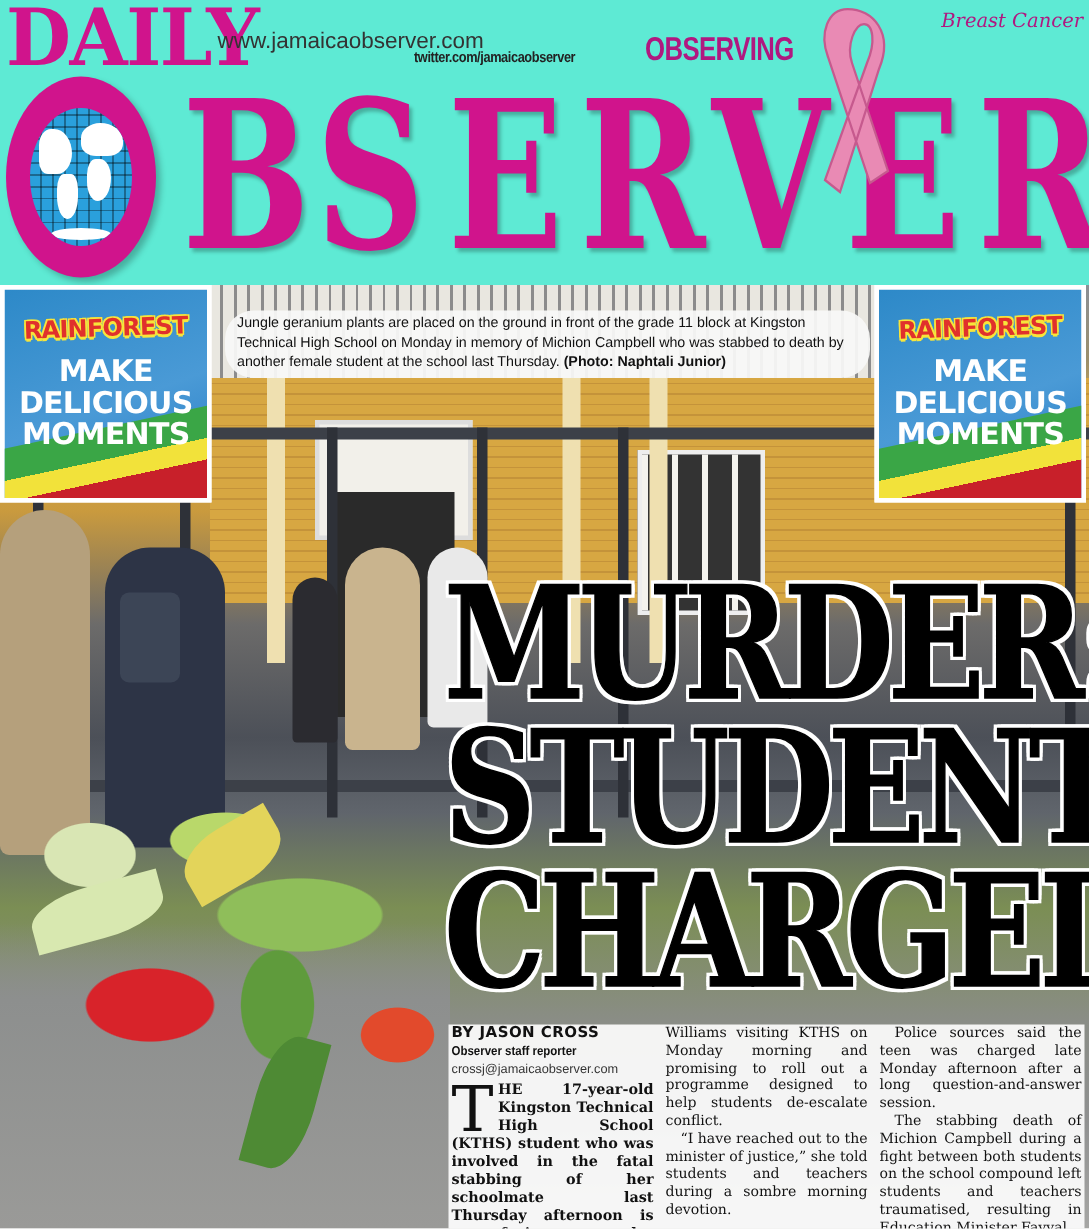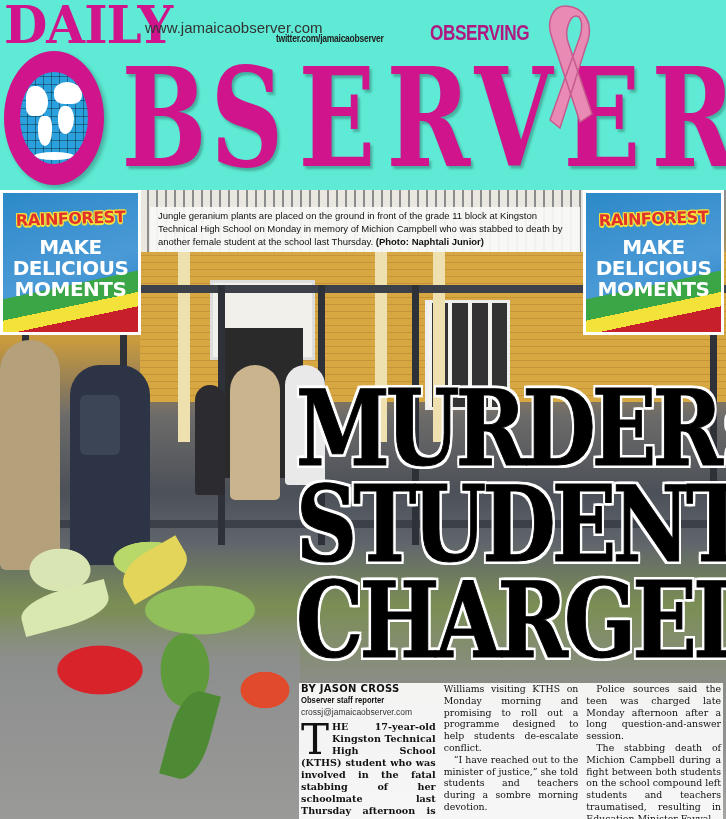--- a/index.html
+++ b/index.html
@@ -131,21 +131,21 @@
     position: absolute; left: 0; right: 0; top: 44px; text-align: center;
     font-family: "DejaVu Sans", sans-serif; font-weight: bold; color: #fff;
     font-size: 20px; line-height: 21px; letter-spacing: -0.5px;
   }
   .ad-slogan span { display: block; }
 
   
   .caption {
     position: absolute; left: 150px; top: 207px; width: 430px;
     font-family: "Liberation Sans", sans-serif; font-size: 9.5px; line-height: 13px; color: #111;
-    background: rgba(248,248,246,0.94); padding: 2px 6px 4px 8px;
+    background: rgba(248,248,246,0.94); padding: 2px 6px 4px 8px; border-radius: 19px;
   }
   .caption .credit { font-weight: bold; }
 
   
   .headline {
     position: absolute; left: 296px; top: 382px; width: 428px;
     font-family: "DejaVu Serif", serif; font-weight: bold; color: #000;
     text-transform: uppercase;
   }
   .headline div {
@@ -175,20 +175,21 @@
 </style>
 </head>
 <body>
 
 <header class="masthead">
   <div class="daily">DAILY</div>
   <div class="site-url">www.jamaicaobserver.com</div>
   <div class="twitter-url">twitter.com/jamaicaobserver</div>
   <div class="observing">OBSERVING</div>
   <div class="bc-awareness">
+    <div>Breast Cancer</div>
   </div>
 
   <div class="observer-title">
     <div class="globe-o">
       <div class="globe">
         <div class="land1"></div>
           <div class="land2"></div>
           <div class="land3"></div>
         <div class="land4"></div>
           <div class="land5"></div>

